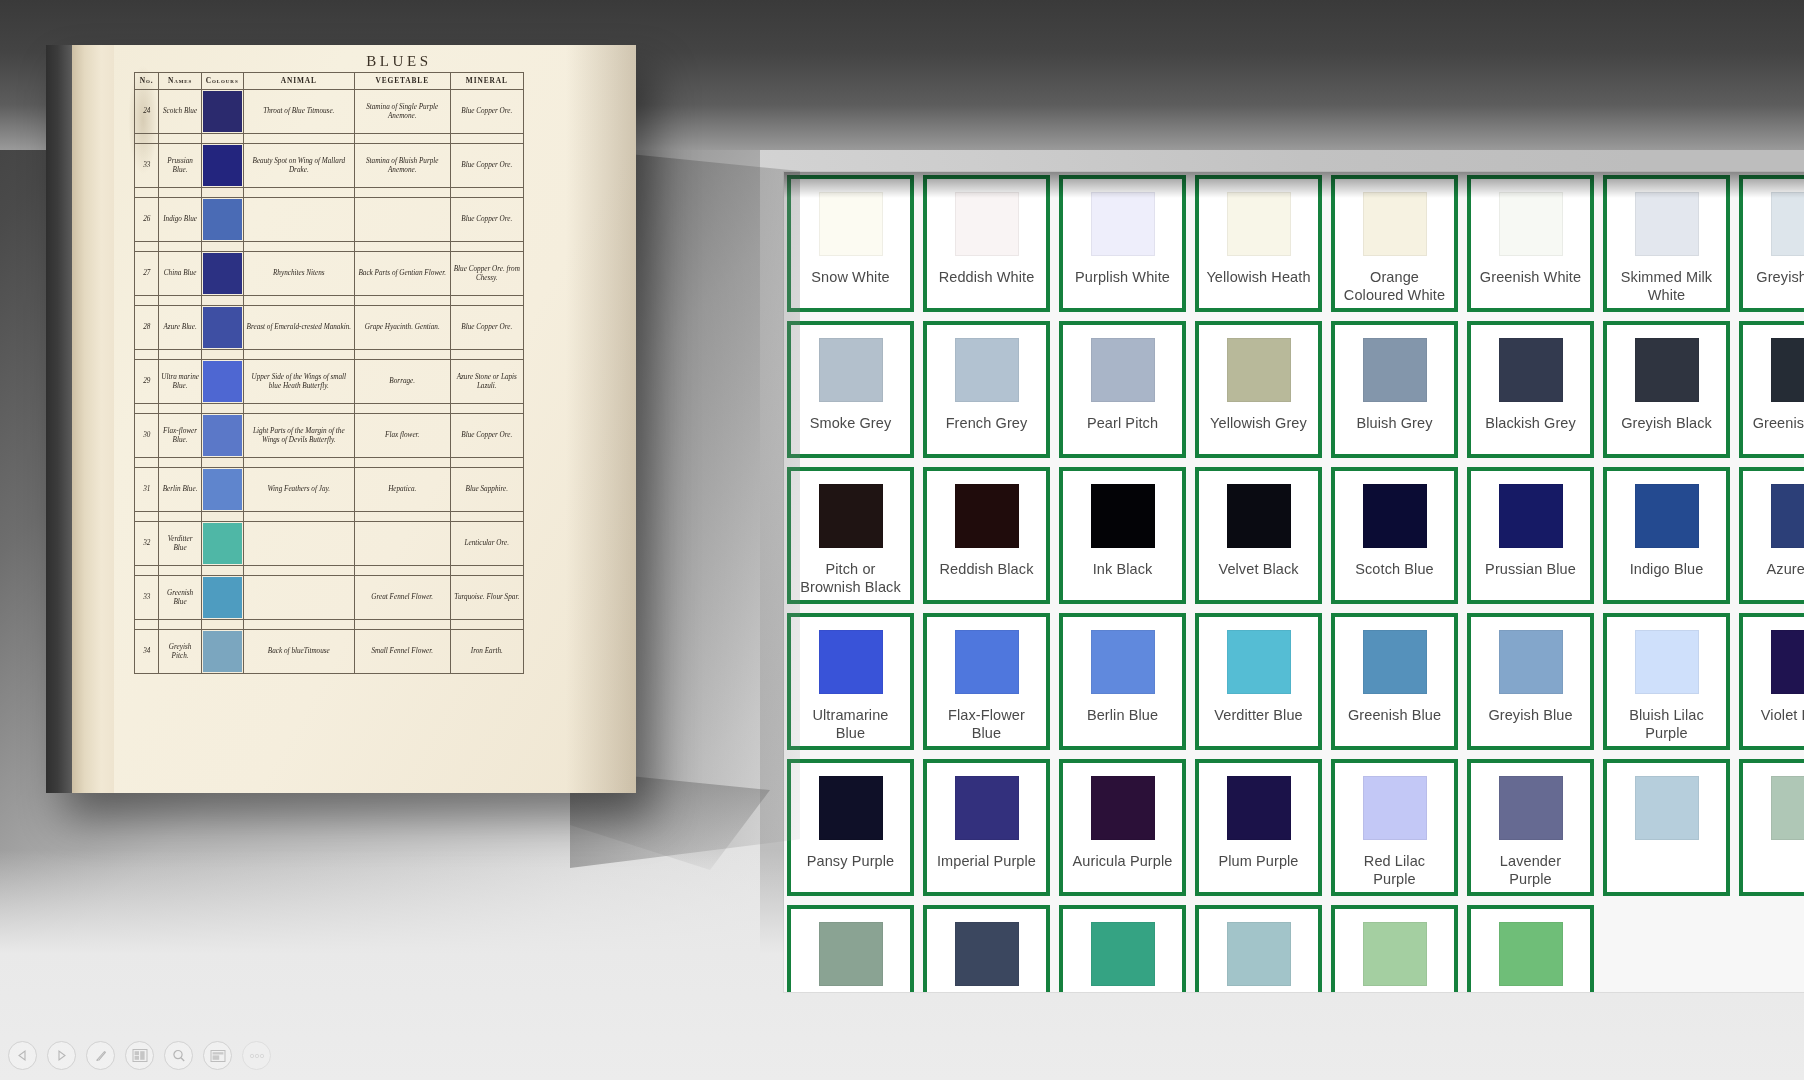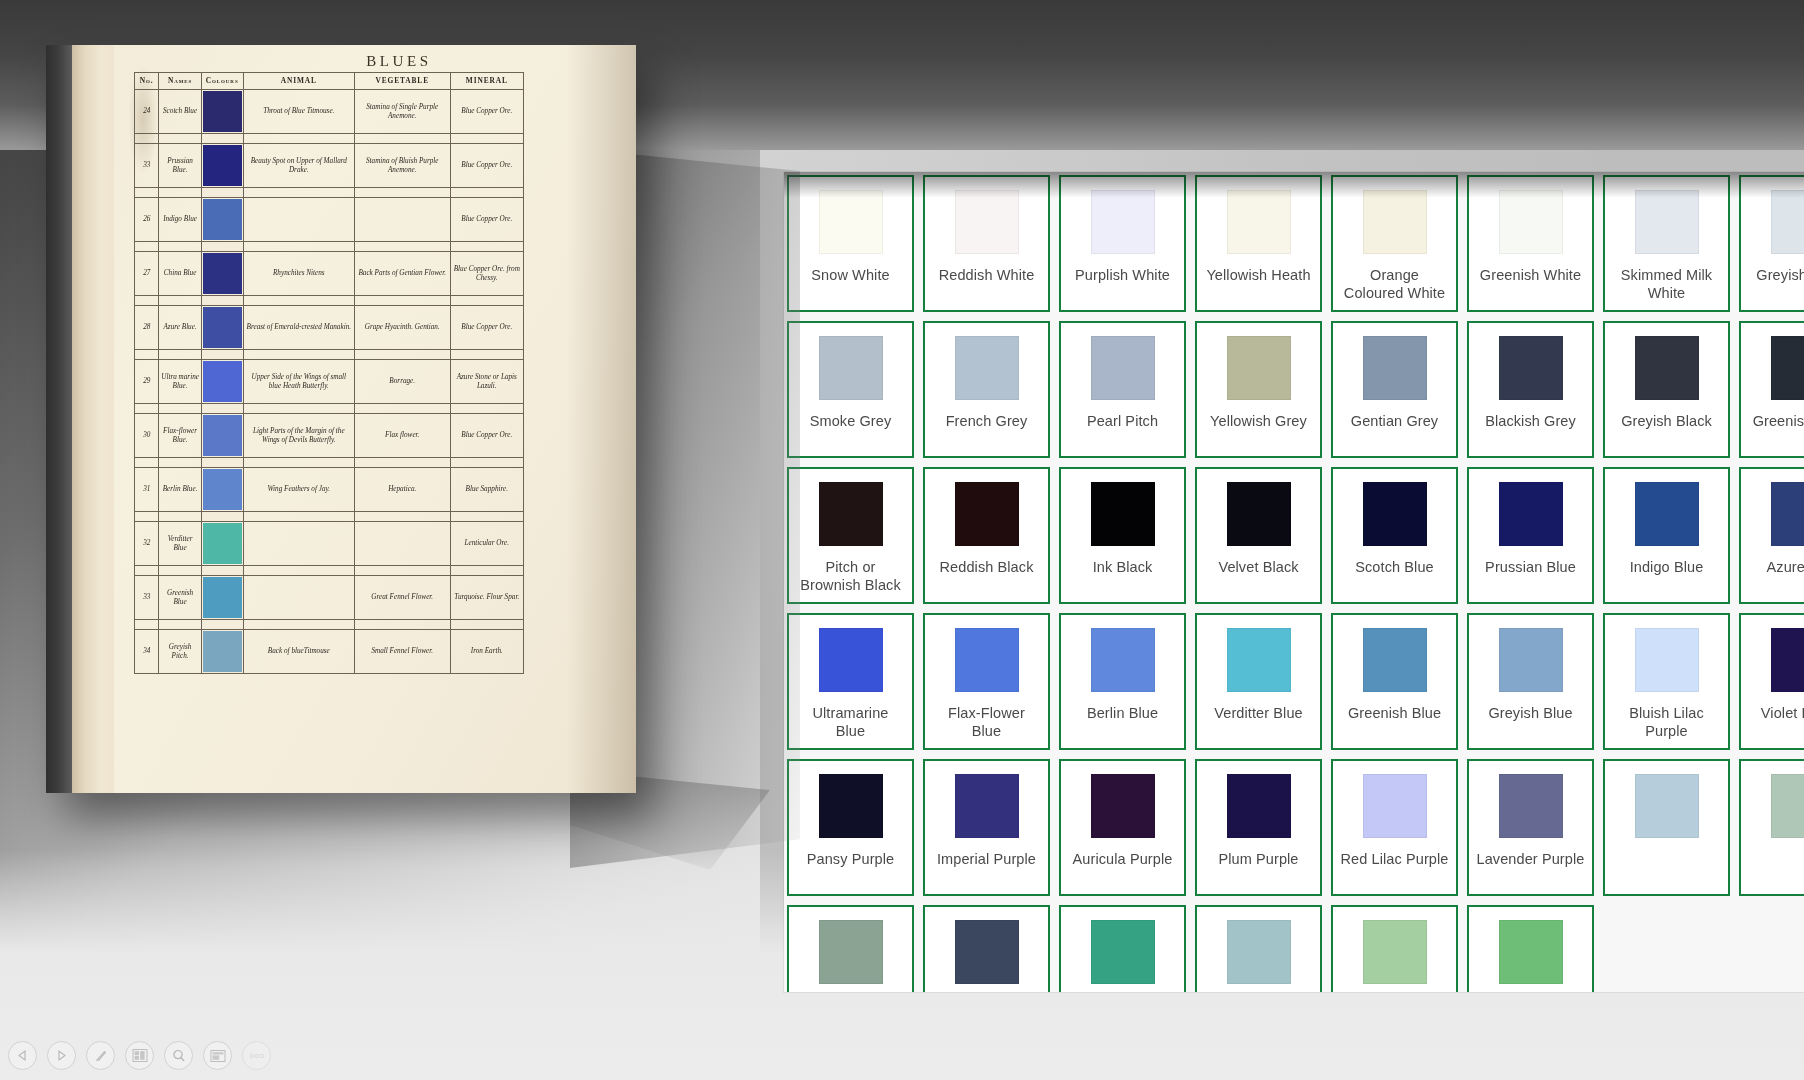--- a/index.html
+++ b/index.html
@@ -49,21 +49,21 @@
   }
   .grid {
     display: grid;
     grid-template-columns: repeat(8, 127px);
     grid-auto-rows: 137px;
     gap: 9px;
     padding: 3px 0 0 3px;
   }
   .card {
     background: #ffffff;
-    border: 2px solid #15803d;
+    border: 4px solid #15803d;
     display: flex;
     flex-direction: column;
     align-items: center;
     justify-content: flex-start;
     padding-top: 13px;
     cursor: pointer;
   }
   .swatch {
     width: 64px; height: 64px;
     border: 1px solid rgba(0,0,0,0.05);
@@ -237,21 +237,21 @@
         <div class="card">
           <div class="swatch" style="background: rgb(169, 181, 200);"></div>
           <div class="card-label">Pearl Pitch</div>
         </div>
         <div class="card">
           <div class="swatch" style="background: rgb(184, 185, 154);"></div>
           <div class="card-label">Yellowish Grey</div>
         </div>
         <div class="card">
           <div class="swatch" style="background: rgb(131, 150, 171);"></div>
-          <div class="card-label">Gentian Grey</div>
+          <div class="card-label">Bluish Grey</div>
         </div>
         <div class="card">
           <div class="swatch" style="background: rgb(51, 58, 79);"></div>
           <div class="card-label">Blackish Grey</div>
         </div>
         <div class="card">
           <div class="swatch" style="background: rgb(47, 52, 64);"></div>
           <div class="card-label">Greyish Black</div>
         </div>
         <div class="card">
@@ -415,21 +415,21 @@
             <td class="an"></td>
             <td class="vg"></td>
             <td class="mn"></td>
           </tr>
           <tr class="datarow">
             <td class="num">33</td>
             <td class="nm">Prussian Blue.</td>
             <td class="sw">
               <span class="chip" style="background: rgb(35, 37, 126);"></span>
             </td>
-            <td class="an">Beauty Spot on Upper of Mallard Drake.</td>
+            <td class="an">Beauty Spot on Wing of Mallard Drake.</td>
             <td class="vg">Stamina of Bluish Purple Anemone.</td>
             <td class="mn">Blue Copper Ore.</td>
           </tr>
           <tr class="spacer">
             <td class="num"></td>
             <td class="nm"></td>
             <td class="sw" style="padding: 0px;">
               <span class="chip" style="background: rgb(244, 237, 219); min-height: 9px;"></span>
             </td>
             <td class="an"></td>

